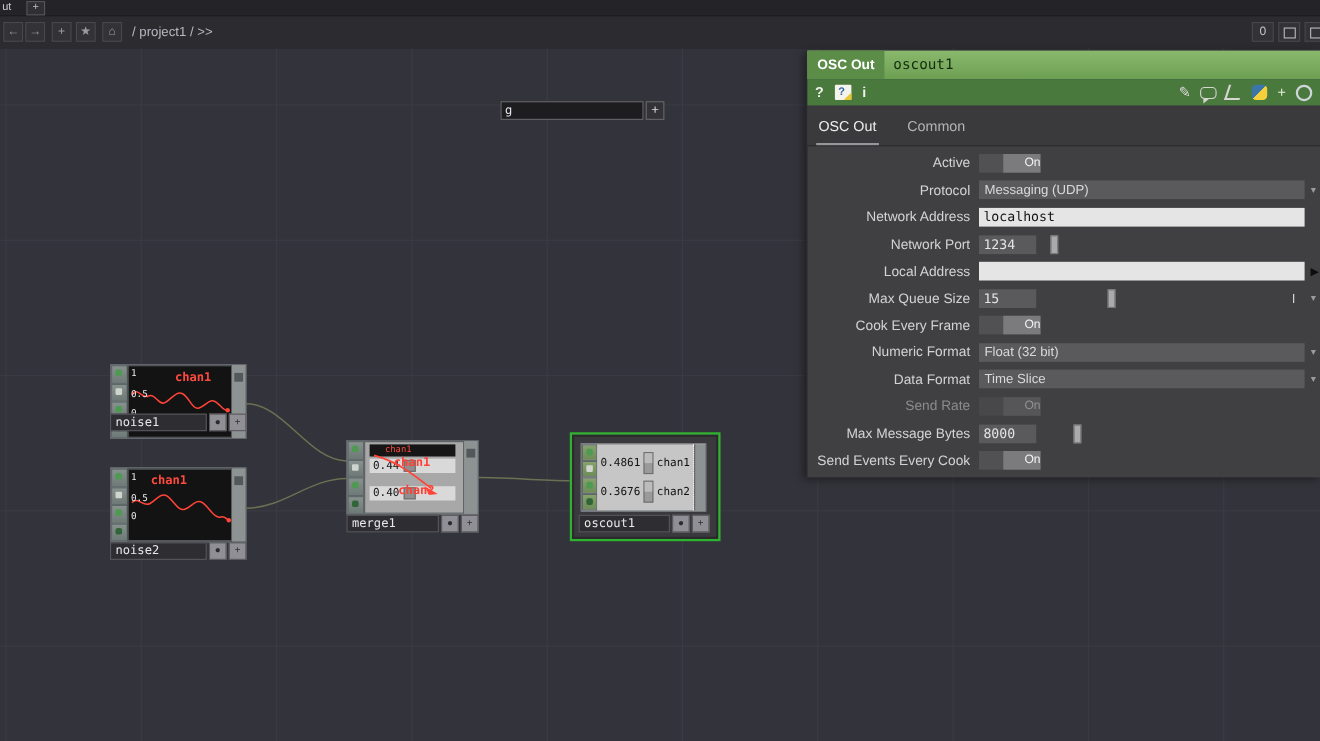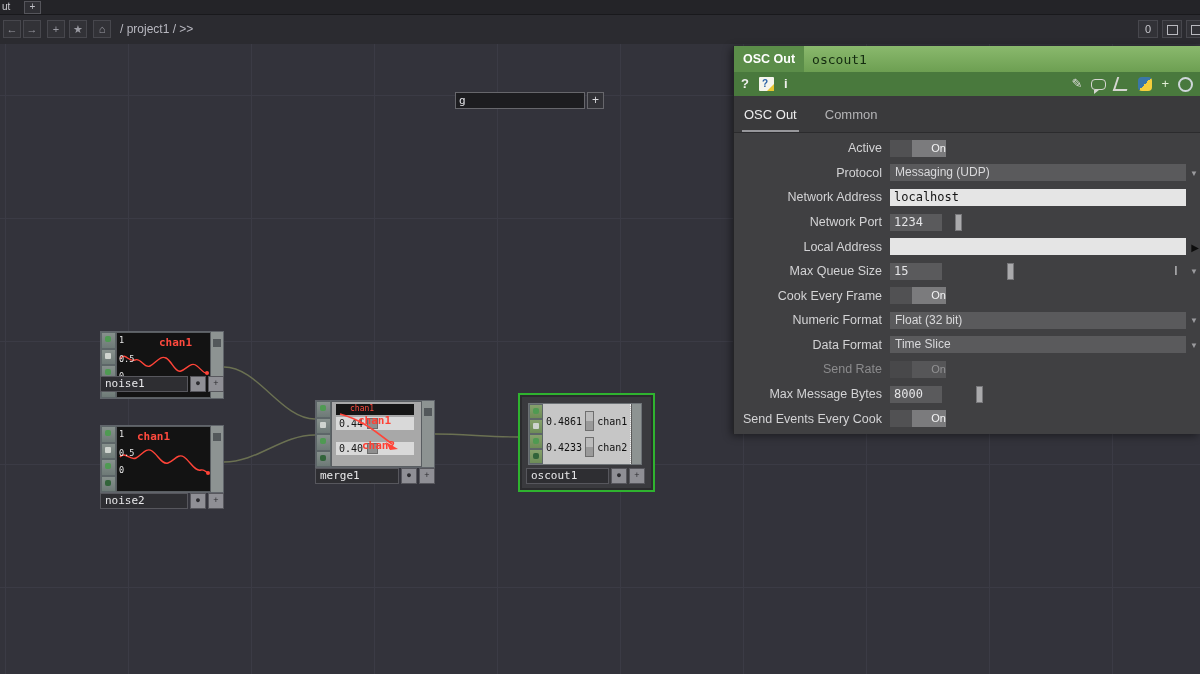--- a/index.html
+++ b/index.html
@@ -287,21 +287,21 @@
       </div>
       <div class="oviewer">
         <div class="orow" style="top:6px">
           <span>0.4861</span>
           <span class="oslider">
               <i></i>
             </span>
           <span>chan1</span>
         </div>
         <div class="orow" style="top:32px">
-          <span>0.4233</span>
+          <span>0.3676</span>
           <span class="oslider">
               <i></i>
             </span>
           <span>chan2</span>
         </div>
       </div>
       <div class="orightcol"></div>
     </div>
     <div class="oscname">
       <span class="nplabel">oscout1</span>

